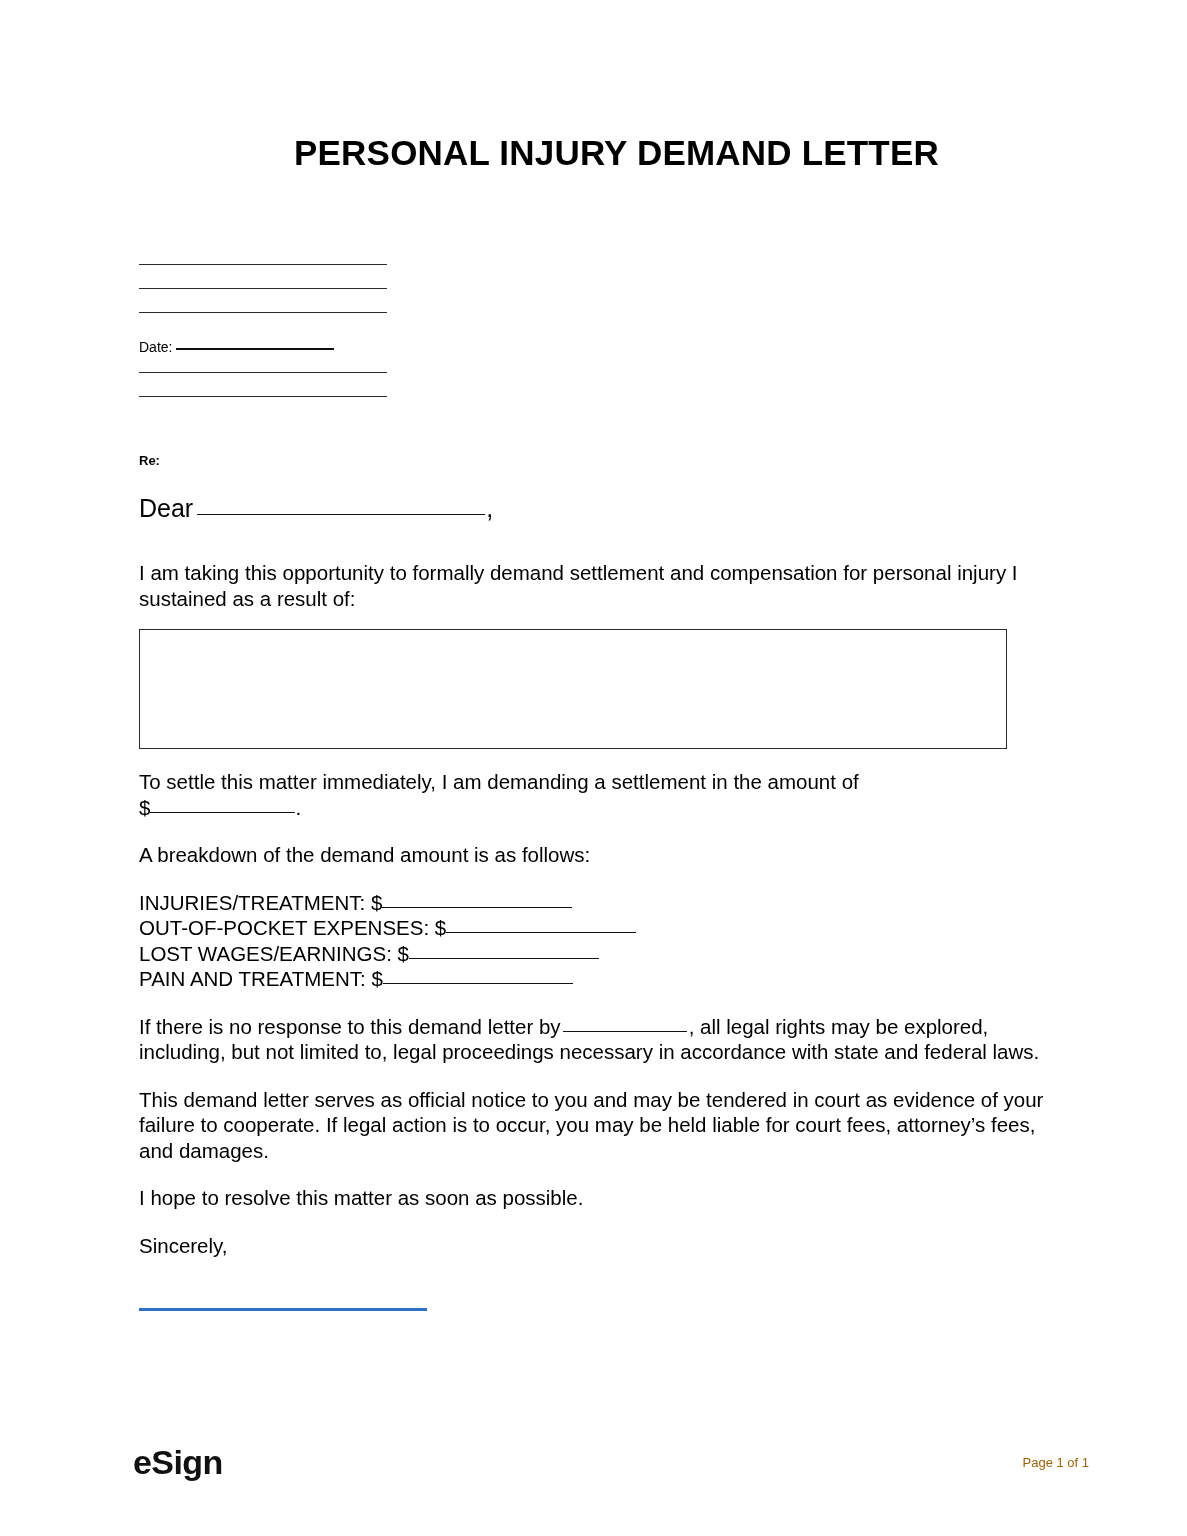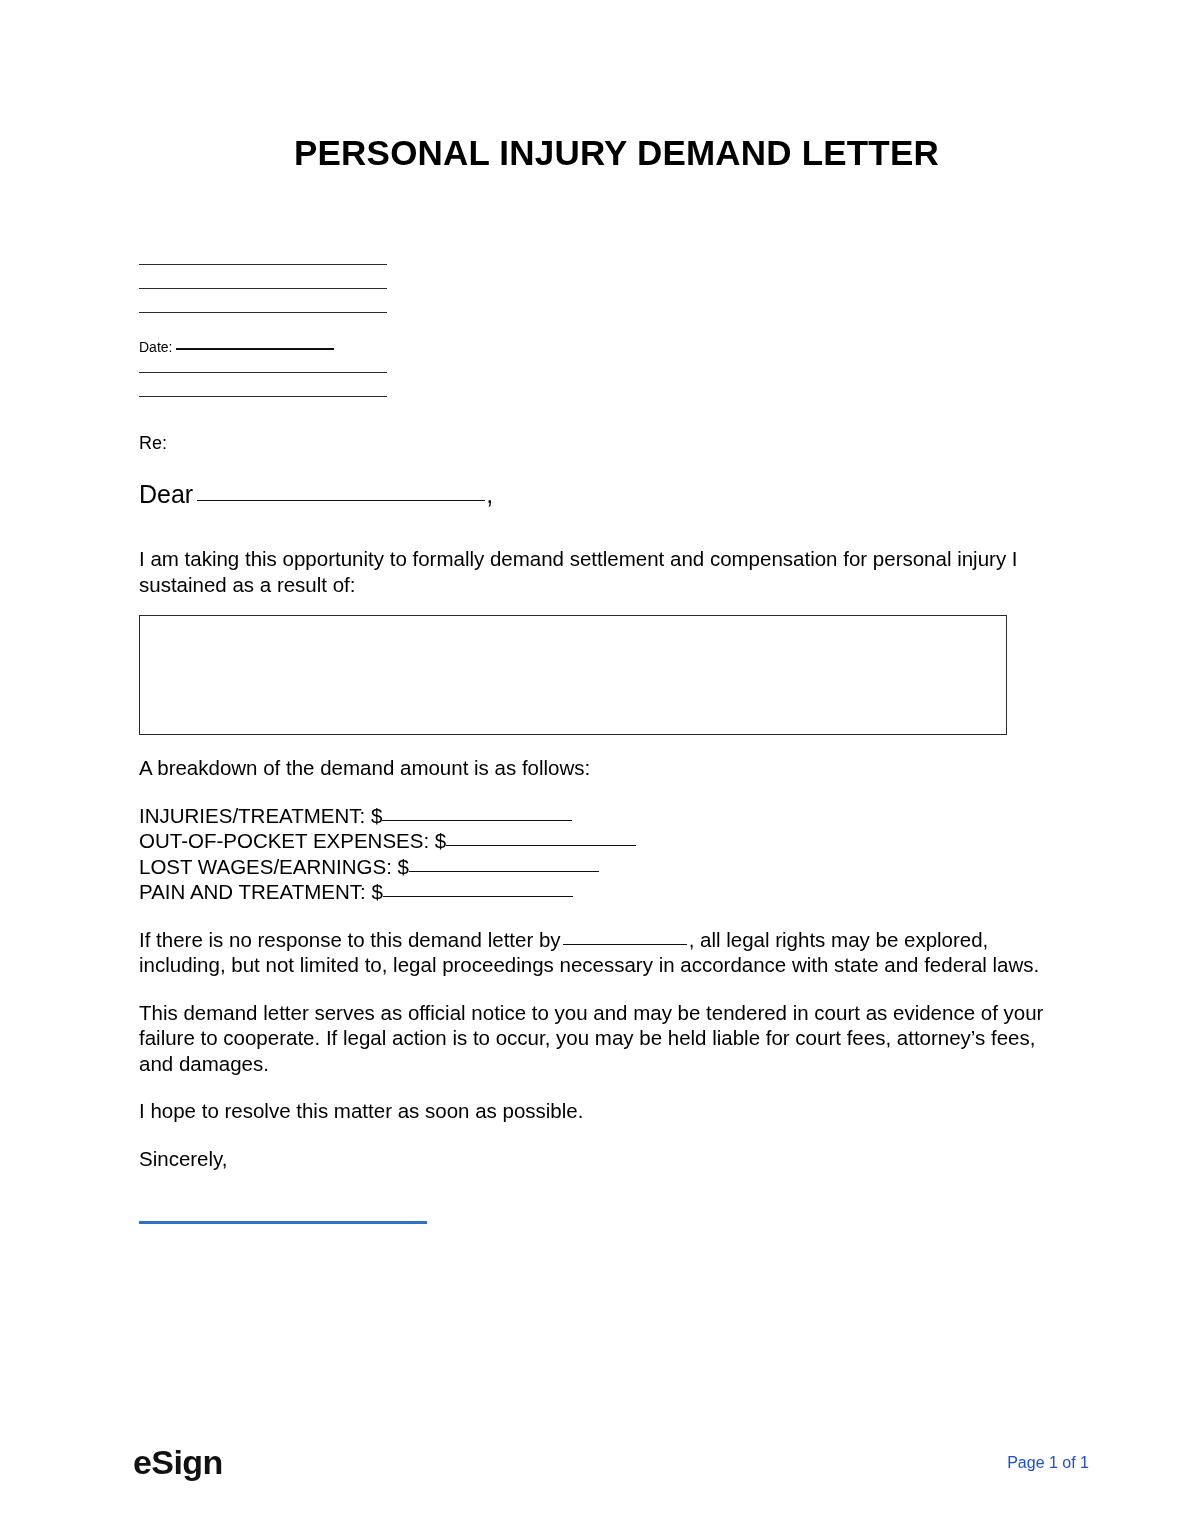--- a/index.html
+++ b/index.html
@@ -50,23 +50,23 @@
   }
   .date-rule {
     display: inline-block;
     width: 158px;
     border-bottom: 2.6px solid #111111;
     height: 0;
     vertical-align: 2px;
     margin-left: 4px;
   }
   .re-line {
-    font-size: 18px;
-    font-weight: normal;
-    margin-top: 36px;
+    font-size: 13px;
+    font-weight: bold;
+    margin-top: 56px;
     margin-bottom: 26px;
   }
   .dear-line {
     font-size: 25px;
     margin-bottom: 26px;
     white-space: nowrap;
   }
   .dear-rule {
     display: inline-block;
     width: 288px;
@@ -136,22 +136,22 @@
     align-items: center;
     justify-content: space-between;
   }
   .brand {
     font-size: 34px;
     font-weight: bold;
     letter-spacing: -0.6px;
     color: #111111;
   }
   .page-num {
-    font-size: 16px;
-    color: #1d4ed8;
+    font-size: 13px;
+    color: #a16207;
     margin-left: 27px;
   }
 </style>
 </head>
 <body>
 
 <div class="page">
 
   <div class="doc-title">PERSONAL INJURY DEMAND LETTER</div>
 
@@ -171,20 +171,24 @@
     <div class="re-line">Re:</div>
 
     <div class="dear-line">
       <span>Dear</span><span class="dear-rule"></span><span>,</span>
     </div>
 
     <p class="para tight">I am taking this opportunity to formally demand settlement and compensation for personal injury I sustained as a result of:</p>
 
     <div class="entry-box"></div>
 
+    <p class="para">
+      <span class="amount-line">To settle this matter immediately, I am demanding a settlement in the amount of</span><br>
+      <span class="amount-line"><span>$</span><span class="amount-rule"></span><span>.</span></span>
+    </p>
 
     <p class="para">A breakdown of the demand amount is as follows:</p>
 
     <div class="breakdown">
       <div class="breakdown-row">
         <span>INJURIES/TREATMENT:</span>
         <span>$</span><span class="bd-rule"></span>
       </div>
       <div class="breakdown-row">
         <span>OUT-OF-POCKET EXPENSES:</span>

